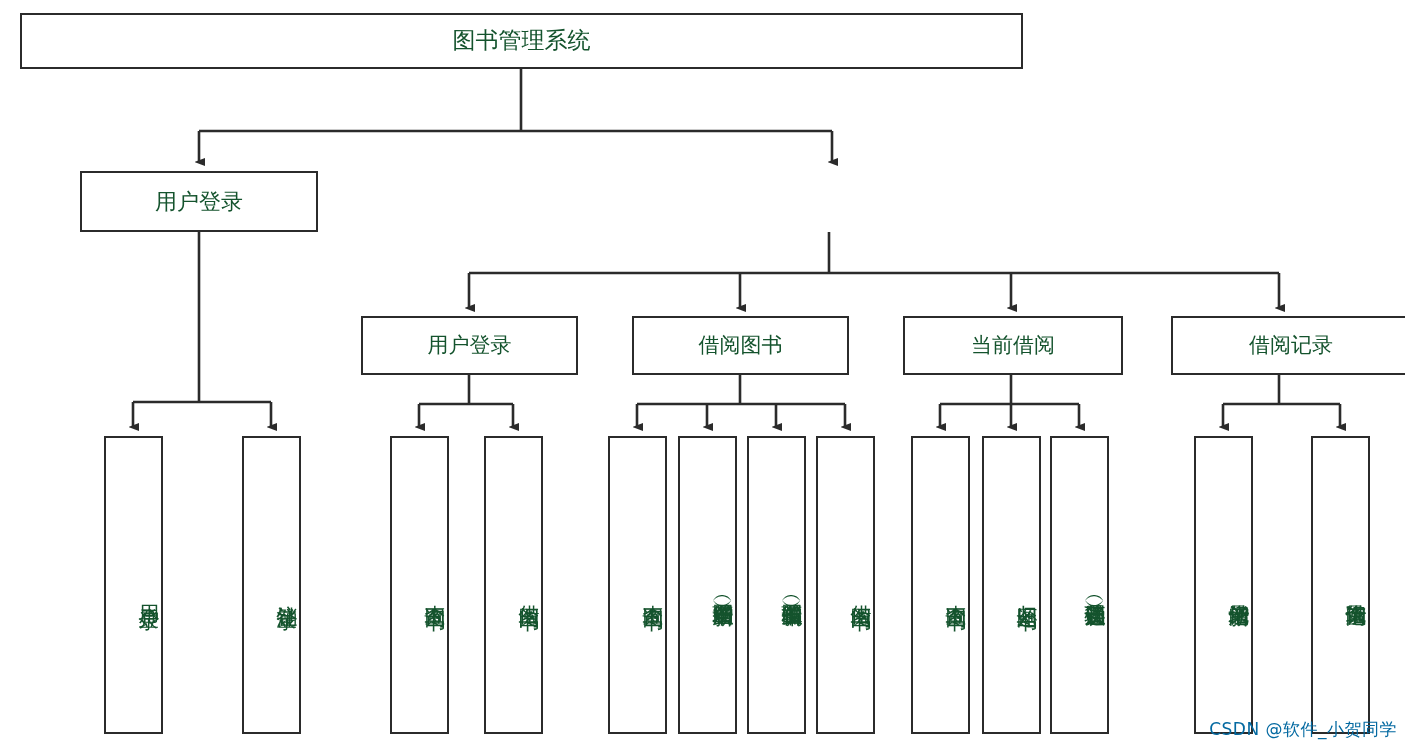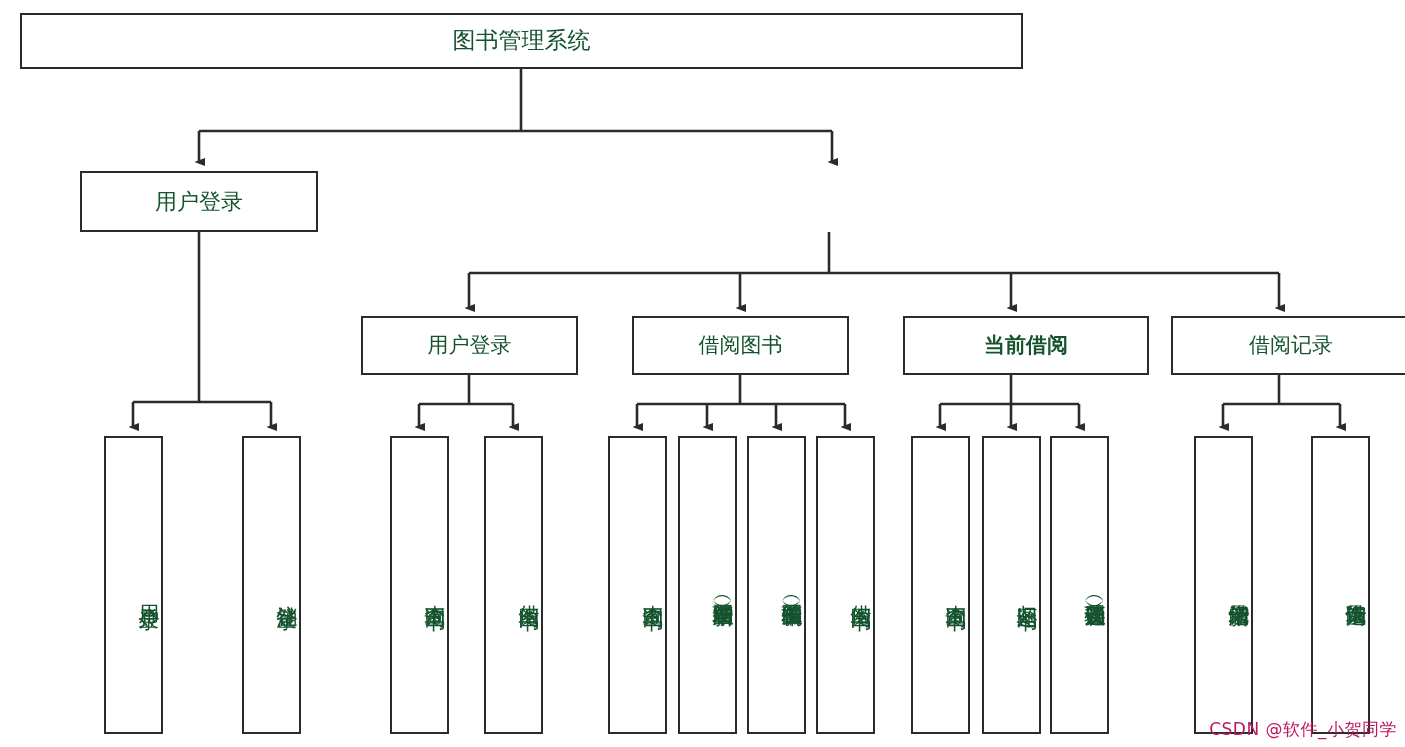--- a/index.html
+++ b/index.html
@@ -49,21 +49,21 @@
   }
   .node.leaf.tall-text{
     padding-top:6px;
     letter-spacing:0px;
   }
   .watermark{
     position:absolute;
     right:8px;
     bottom:6px;
     font-size:17px;
-    color:#be185d;
+    color:#0369a1;
     letter-spacing:0.5px;
     white-space:nowrap;
     user-select:none;
   }
 </style>
 </head>
 <body>
 
 <div id="canvas">
 
@@ -124,21 +124,21 @@
   <div class="node lvl2" style="left:80px; top:171px; width:238px; height:61px;">
     <span>用户登录</span>
   </div>
 
   <div class="node lvl3" style="left:361px; top:316px; width:217px; height:59px;">
     <span>用户登录</span>
   </div>
   <div class="node lvl3" style="left:632px; top:316px; width:217px; height:59px;">
     <span>借阅图书</span>
   </div>
-  <div class="node lvl3" style="left:903px; top:316px; width:246px; height:59px;font-weight:bold;">
+  <div class="node lvl3" style="left:903px; top:316px; width:220px; height:59px;">
     <span>当前借阅</span>
   </div>
   <div class="node lvl3" style="left:1171px; top:316px; width:240px; height:59px;">
     <span>借阅记录</span>
   </div>
 
   <div class="node leaf" style="left:104px; top:436px; width:59px; height:298px;">
     <span>用户登录</span>
   </div>
   <div class="node leaf" style="left:242px; top:436px; width:59px; height:298px;">

